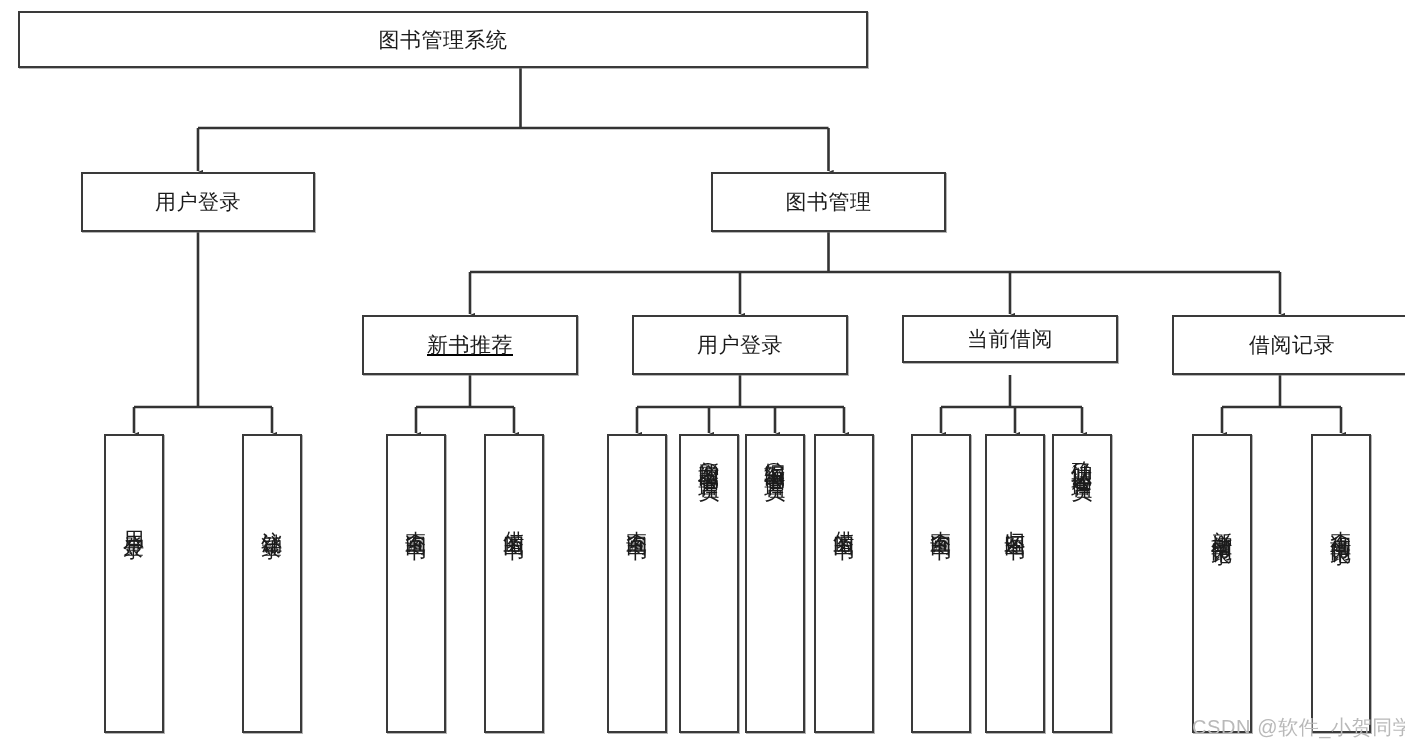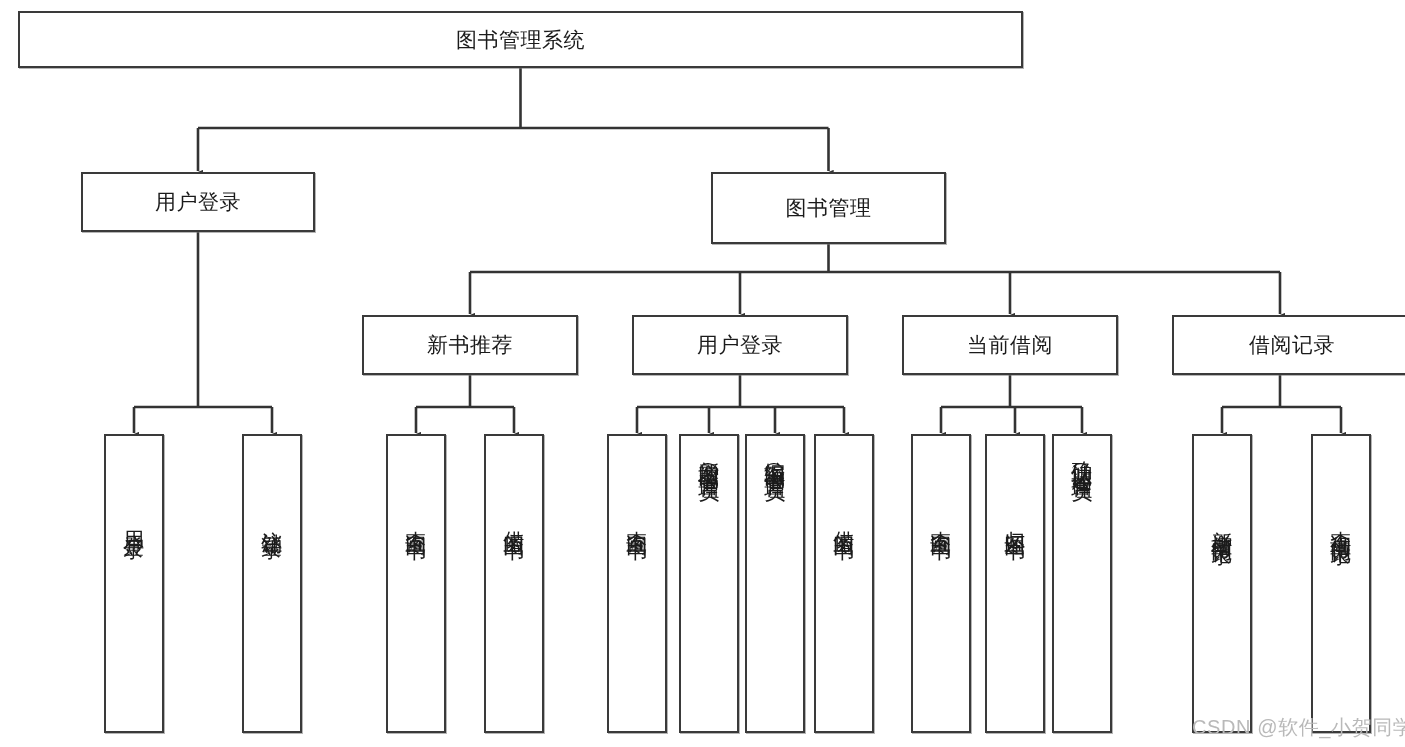--- a/index.html
+++ b/index.html
@@ -88,36 +88,36 @@
         <path d="M1015,407 L1015,433" marker-end="url(#arrow)"></path>
         <path d="M1082,407 L1082,433" marker-end="url(#arrow)"></path>
         <path d="M1280,375 L1280,407"></path>
         <path d="M1222,407 L1341,407"></path>
         <path d="M1222,407 L1222,433" marker-end="url(#arrow)"></path>
         <path d="M1341,407 L1341,433" marker-end="url(#arrow)"></path>
       </g>
   </svg>
 
   <div id="nodes">
-      <div class="node h" style="left: 18px; top: 11px; width: 1005px; height: 57px;">
+      <div class="node h" style="left: 18px; top: 11px; width: 850px; height: 57px;">
         <span class="label">图书管理系统</span>
       </div>
       <div class="node h" style="left: 81px; top: 172px; width: 234px; height: 60px;">
         <span class="label">用户登录</span>
       </div>
-      <div class="node h" style="left: 711px; top: 172px; width: 235px; height: 72px;">
+      <div class="node h" style="left: 711px; top: 172px; width: 235px; height: 60px;">
         <span class="label">图书管理</span>
       </div>
-      <div class="node h" style="left: 362px; top: 315px; width: 216px; height: 60px;">
+      <div class="node h" style="left: 362px; top: 315px; width: 216px; height: 60px; text-decoration: underline;">
         <span class="label">新书推荐</span>
       </div>
       <div class="node h" style="left: 632px; top: 315px; width: 216px; height: 60px;">
         <span class="label">用户登录</span>
       </div>
-      <div class="node h" style="left: 902px; top: 315px; width: 216px; height: 60px;">
+      <div class="node h" style="left: 902px; top: 315px; width: 216px; height: 48px;">
         <span class="label">当前借阅</span>
       </div>
       <div class="node h" style="left: 1172px; top: 315px; width: 240px; height: 60px;">
         <span class="label">借阅记录</span>
       </div>
       <div class="node v mid" style="left: 104px; top: 434px; width: 60px; height: 299px;">
         <span class="label">用户登录</span>
       </div>
       <div class="node v mid" style="left: 242px; top: 434px; width: 60px; height: 299px;">
         <span class="label">注销登录</span>

